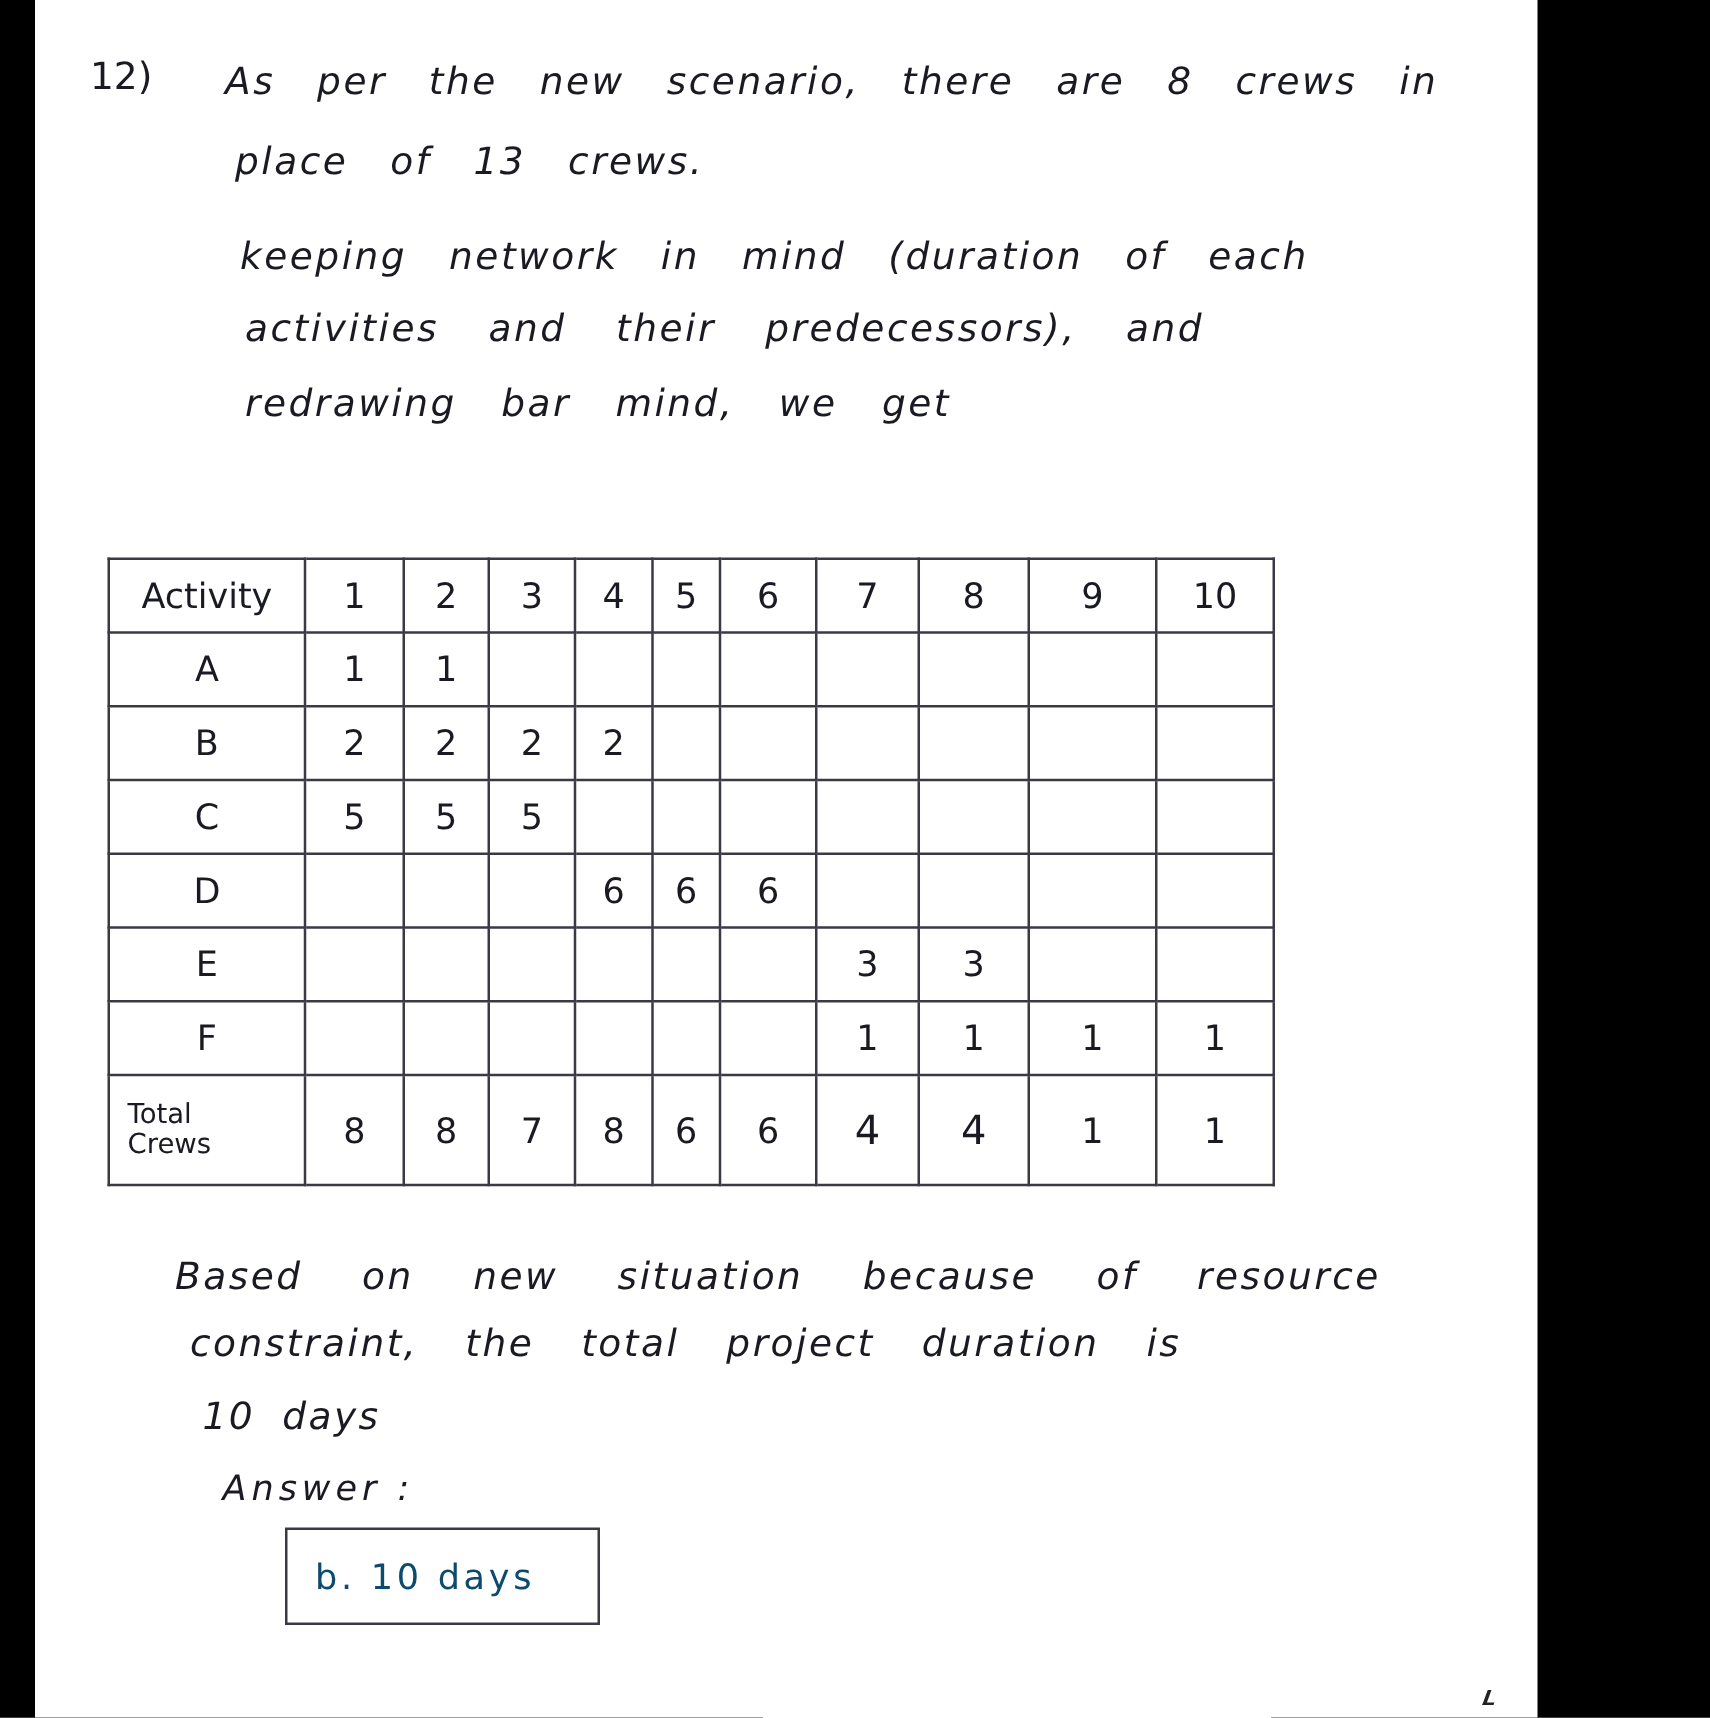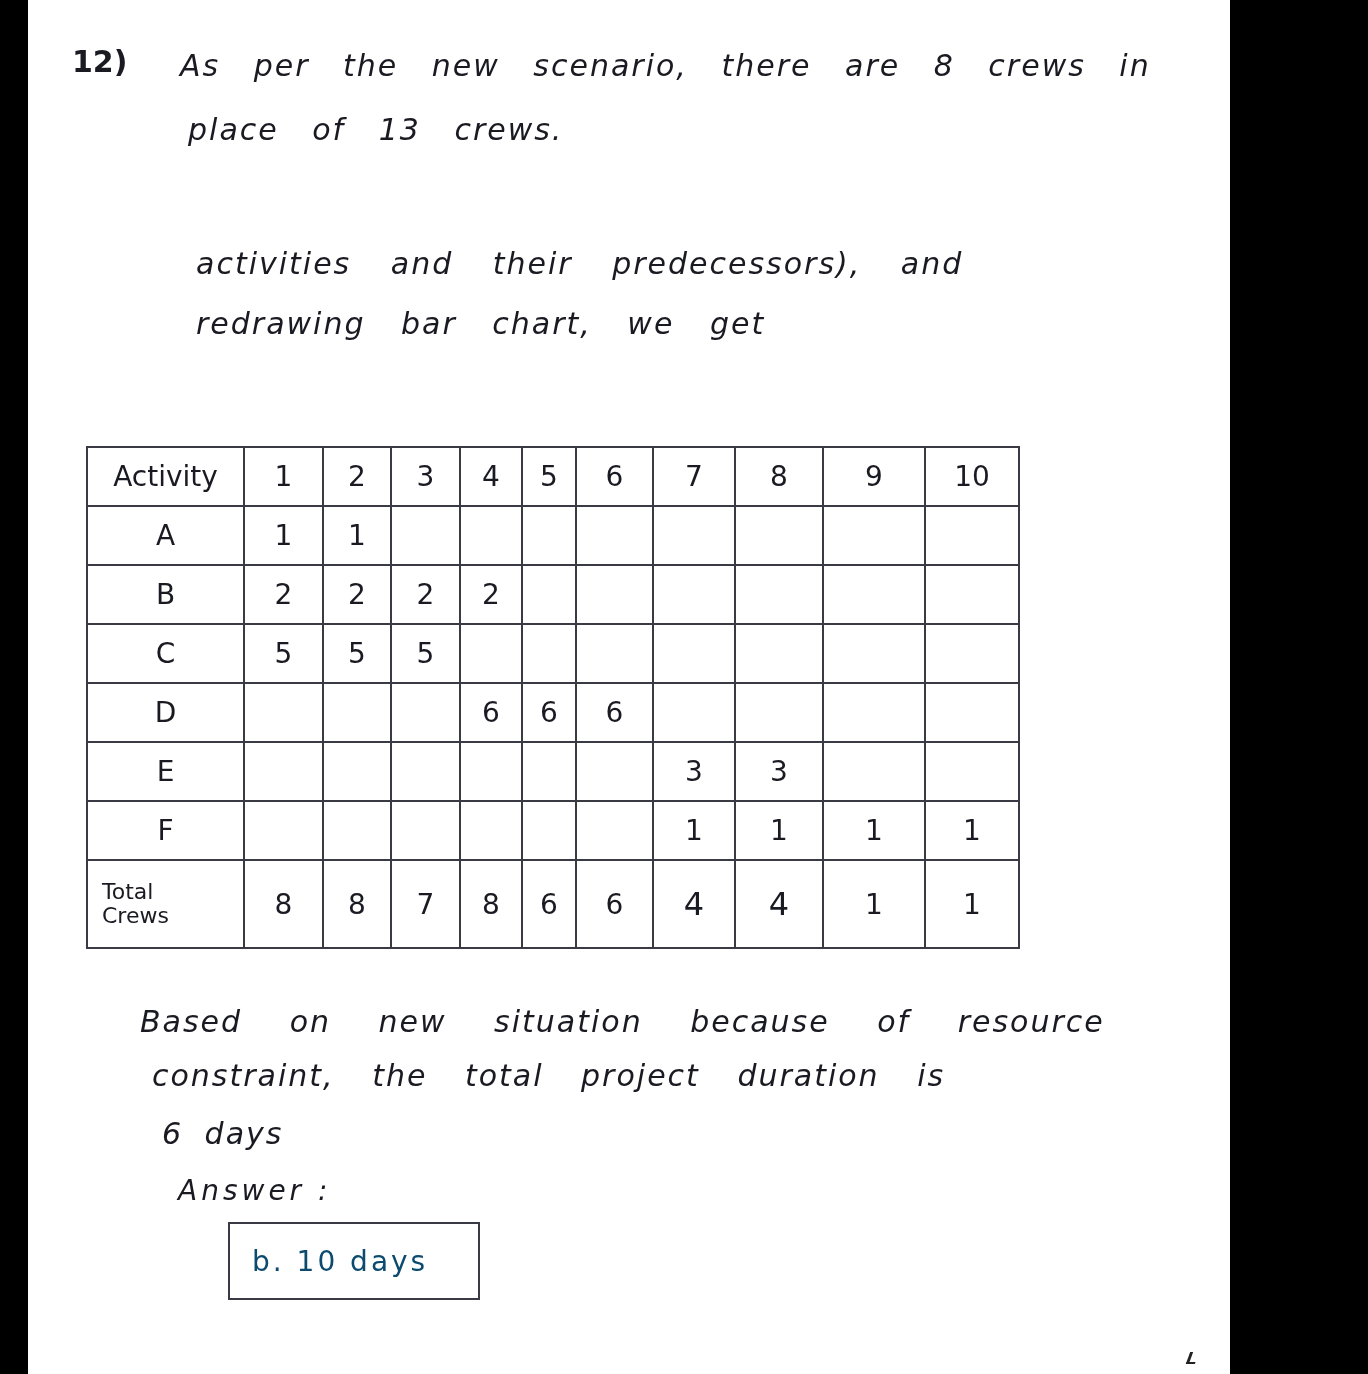--- a/index.html
+++ b/index.html
@@ -22,21 +22,20 @@
       background: #ffffff;
       color: #1a1a22;
       font-family: "DejaVu Sans", sans-serif;
     }
     .qnum {
       position: absolute;
       left: 44px;
       top: 44px;
       font-size: 30px;
       font-family: "DejaVu Sans", sans-serif;
-      font-weight: bold;
     }
     .line { position: absolute; white-space: nowrap; font-size: 30px; letter-spacing: 2px; font-style: italic; }
     .l1 { left: 152px; top: 48px; word-spacing: 22px; }
     .l2 { left: 160px; top: 112px; word-spacing: 22px; }
     .l3 { left: 164px; top: 188px; word-spacing: 22px; }
     .l4 { left: 168px; top: 246px; word-spacing: 28px; }
     .l5 { left: 168px; top: 306px; word-spacing: 24px; }
 
     
     .sched {
@@ -110,22 +109,23 @@
   </style>
 </head>
 <body>
 
 <div class="page">
 
   <div class="qnum">12)</div>
 
   <div class="line l1">As per the new scenario, there are 8 crews in</div>
   <div class="line l2">place of 13 crews.</div>
+  <div class="line l3">keeping network in mind (duration of each</div>
   <div class="line l4">activities and their predecessors), and</div>
-  <div class="line l5">redrawing bar chart, we get</div>
+  <div class="line l5">redrawing bar mind, we get</div>
 
   <table class="sched">
     <tbody>
         <tr>
       <th class="act-col">Activity</th>
       <th class="d1">1</th>
       <th class="d2">2</th>
       <th class="d3">3</th>
       <th class="d4">4</th>
       <th class="d5">5</th>
@@ -234,21 +234,21 @@
       <td class="big">4</td>
       <td class="big">4</td>
       <td>1</td>
       <td>1</td>
     </tr>
   </tbody>
     </table>
 
   <div class="line c1">Based on new situation because of resource</div>
   <div class="line c2">constraint, the total project duration is</div>
-  <div class="line c3">6 days</div>
+  <div class="line c3">10 days</div>
 
   <div class="line answer-label">Answer :</div>
   <div class="answer-box">
     <span>b. 10 days</span>
   </div>
 
   <div class="stray-mark"></div>
 </div>
 
 </body></html>

